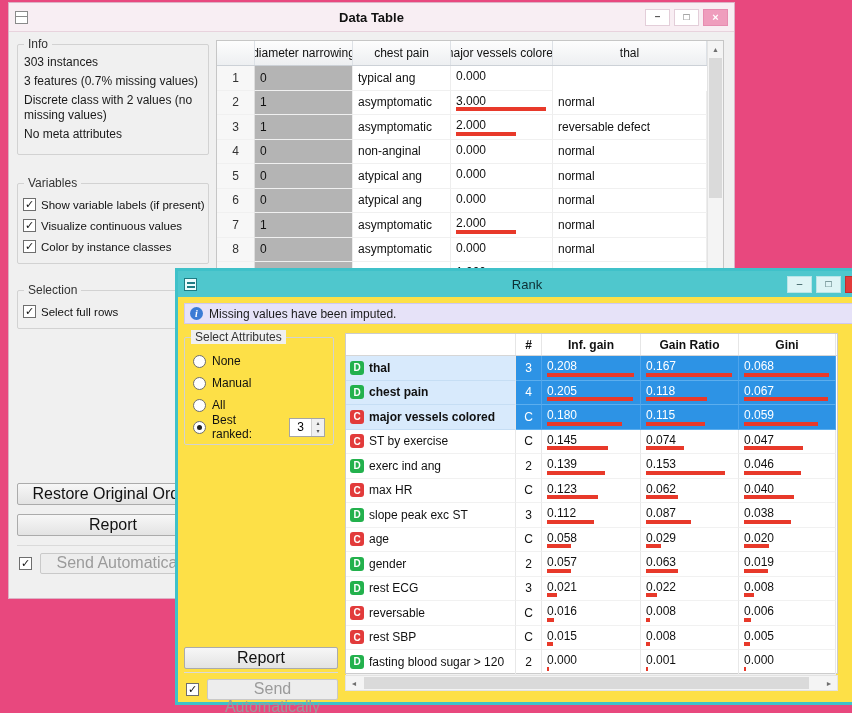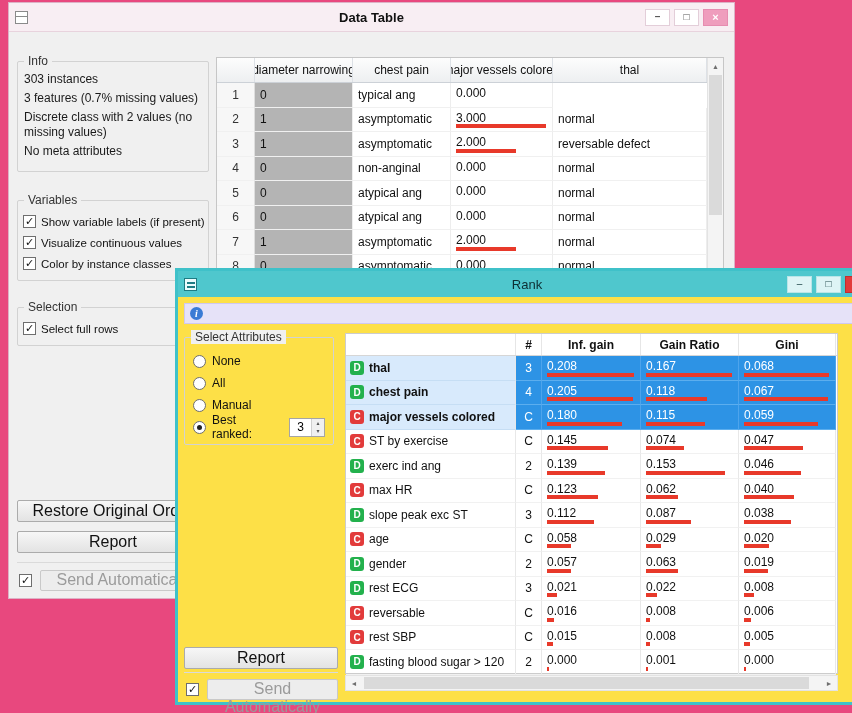--- a/index.html
+++ b/index.html
@@ -33,21 +33,21 @@
   .sep{border-top:1px solid #dadada;}
   .sarr{font-size:7px;color:#6f6f6f;display:flex;align-items:center;justify-content:center;}
 
   
   .dtw{left:8px;top:2px;width:727px;height:597px;background:#f0f0f0;border:1px solid #ddb2c6;}
   .dtw-tbar{height:29px;background:#f8eef3;border-bottom:1px solid #e8d3dd;font-weight:bold;}
   .dt-appicon{border:1px solid #8a8a8a;background:
      linear-gradient(#8a8a8a,#8a8a8a) 0 4px/13px 1px no-repeat,#fff;}
   .dtw .wbtn{background:#fff;border:1px solid #e3ced9;color:#555;}
   .dtw .wclose{background:#ef9dbd;border-color:#e68cb0;color:#fff;font-size:11px;}
-  .dtw-body{position:relative;height:566px;margin-top:17px;}
+  .dtw-body{position:relative;height:566px;}
   .dtw-side{position:absolute;left:8px;top:4px;width:192px;height:556px;}
   .gbox-info{margin-top:8px;padding:10px 6px 8px;}
   .iline{font-size:12px;color:#1a1a1a;line-height:15px;margin-bottom:4px;}
   .gbox-vars{margin-top:28px;padding:10px 5px 6px;}
   .gbox-sel{margin-top:26px;padding:10px 5px 6px;}
   .abs-restore{position:absolute;left:0;right:0;top:447px;height:22px;}
   .abs-report{position:absolute;left:0;right:0;top:478px;height:22px;}
   .abs-sep{position:absolute;left:0;right:0;top:509px;}
   .abs-send{position:absolute;left:2px;right:0;top:516px;height:22px;}
 
@@ -302,35 +302,36 @@
             <span>□</span>
           </span>
         <span class="wbtn wclose">
             <span>×</span>
           </span>
       </span>
     </header>
     <div class="rkw-body">
       <div class="infobar">
         <span class="info-icon">i</span>
+        <span class="infotext">Missing values have been imputed.</span>
       </div>
       <div class="gbox gbox-selattr">
         <span class="glabel">Select Attributes</span>
         <div id="rank-radios">
             <div class="rbrow">
               <span class="rb"></span>
               <span class="rblbl">None</span>
             </div>
             <div class="rbrow">
               <span class="rb"></span>
-              <span class="rblbl">All</span>
+              <span class="rblbl">Manual</span>
             </div>
             <div class="rbrow">
               <span class="rb"></span>
-              <span class="rblbl">Manual</span>
+              <span class="rblbl">All</span>
             </div>
             <div class="rbrow">
               <span class="rb on"></span>
               <span class="rblbl">Best ranked:</span>
               <span class="spin">
                 <span class="spinval">3</span>
                 <span class="spinbtns">
                   <span class="sb">▴</span>
                   <span class="sb">▾</span>
                 </span>

